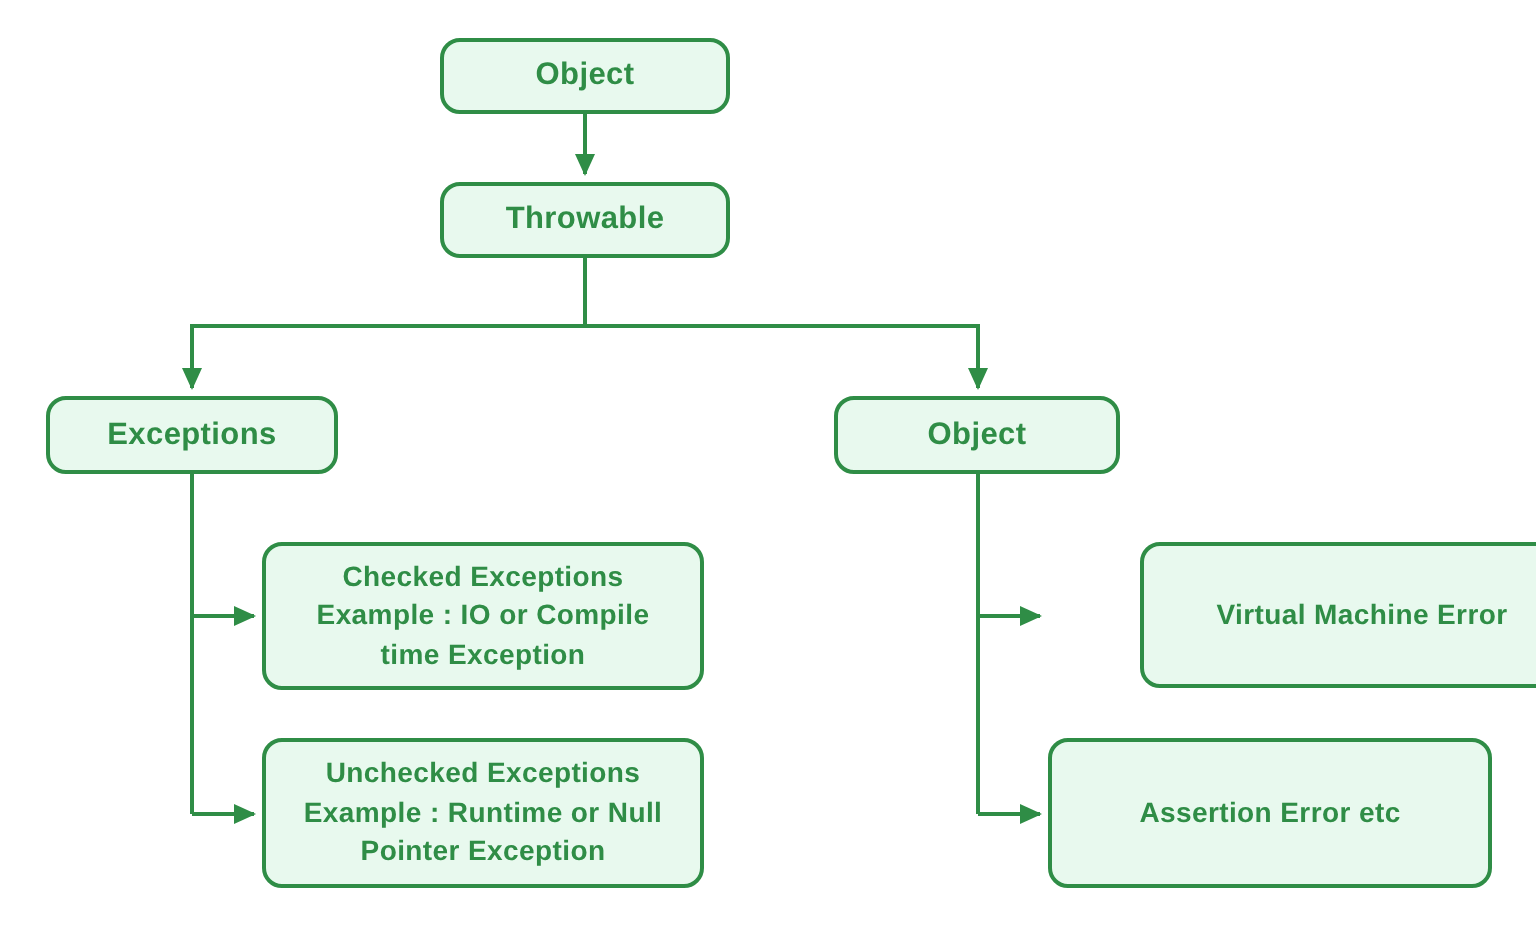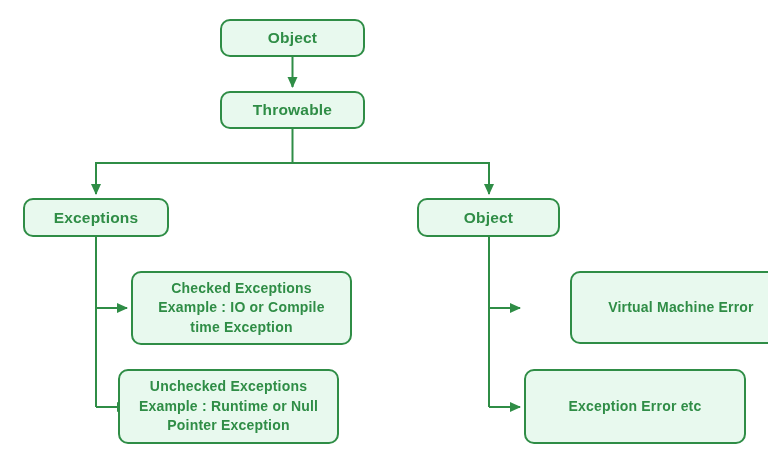--- a/index.html
+++ b/index.html
@@ -47,21 +47,21 @@
     padding: 2px 6px;
   }
   .size-s  { font-size: 15.5px; }
   .size-m  { font-size: 14px; }
 
   .node-object      { left: 220px; top: 19px;  width: 145px; height: 38px; }
   .node-throwable   { left: 220px; top: 91px;  width: 145px; height: 38px; }
   .node-exceptions  { left: 23px;  top: 198px; width: 146px; height: 39px; }
   .node-error       { left: 417px; top: 198px; width: 143px; height: 39px; }
   .node-checked     { left: 131px; top: 271px; width: 221px; height: 74px; }
-  .node-unchecked   { left: 118px; top: 369px; width: 221px; height: 75px; }
+  .node-unchecked   { left: 131px; top: 369px; width: 221px; height: 75px; }
   .node-vm-error    { left: 524px; top: 271px; width: 222px; height: 73px; margin-left: 46px; }
   .node-assertion   { left: 524px; top: 369px; width: 222px; height: 75px; }
 </style>
 </head>
 <body>
 
 <div class="canvas">
 
   <svg class="edges" viewBox="0 0 768 463" xmlns="http://www.w3.org/2000/svg" aria-hidden="true">
     <defs>
@@ -110,16 +110,16 @@
     <span class="label">Unchecked Exceptions
 Example : Runtime or Null
 Pointer Exception</span>
   </div>
 
   <div class="node node-vm-error size-m">
     <span class="label">Virtual Machine Error</span>
   </div>
 
   <div class="node node-assertion size-m">
-    <span class="label">Exception Error etc</span>
+    <span class="label">Assertion Error etc</span>
   </div>
 
 </div>
 
 </body></html>

